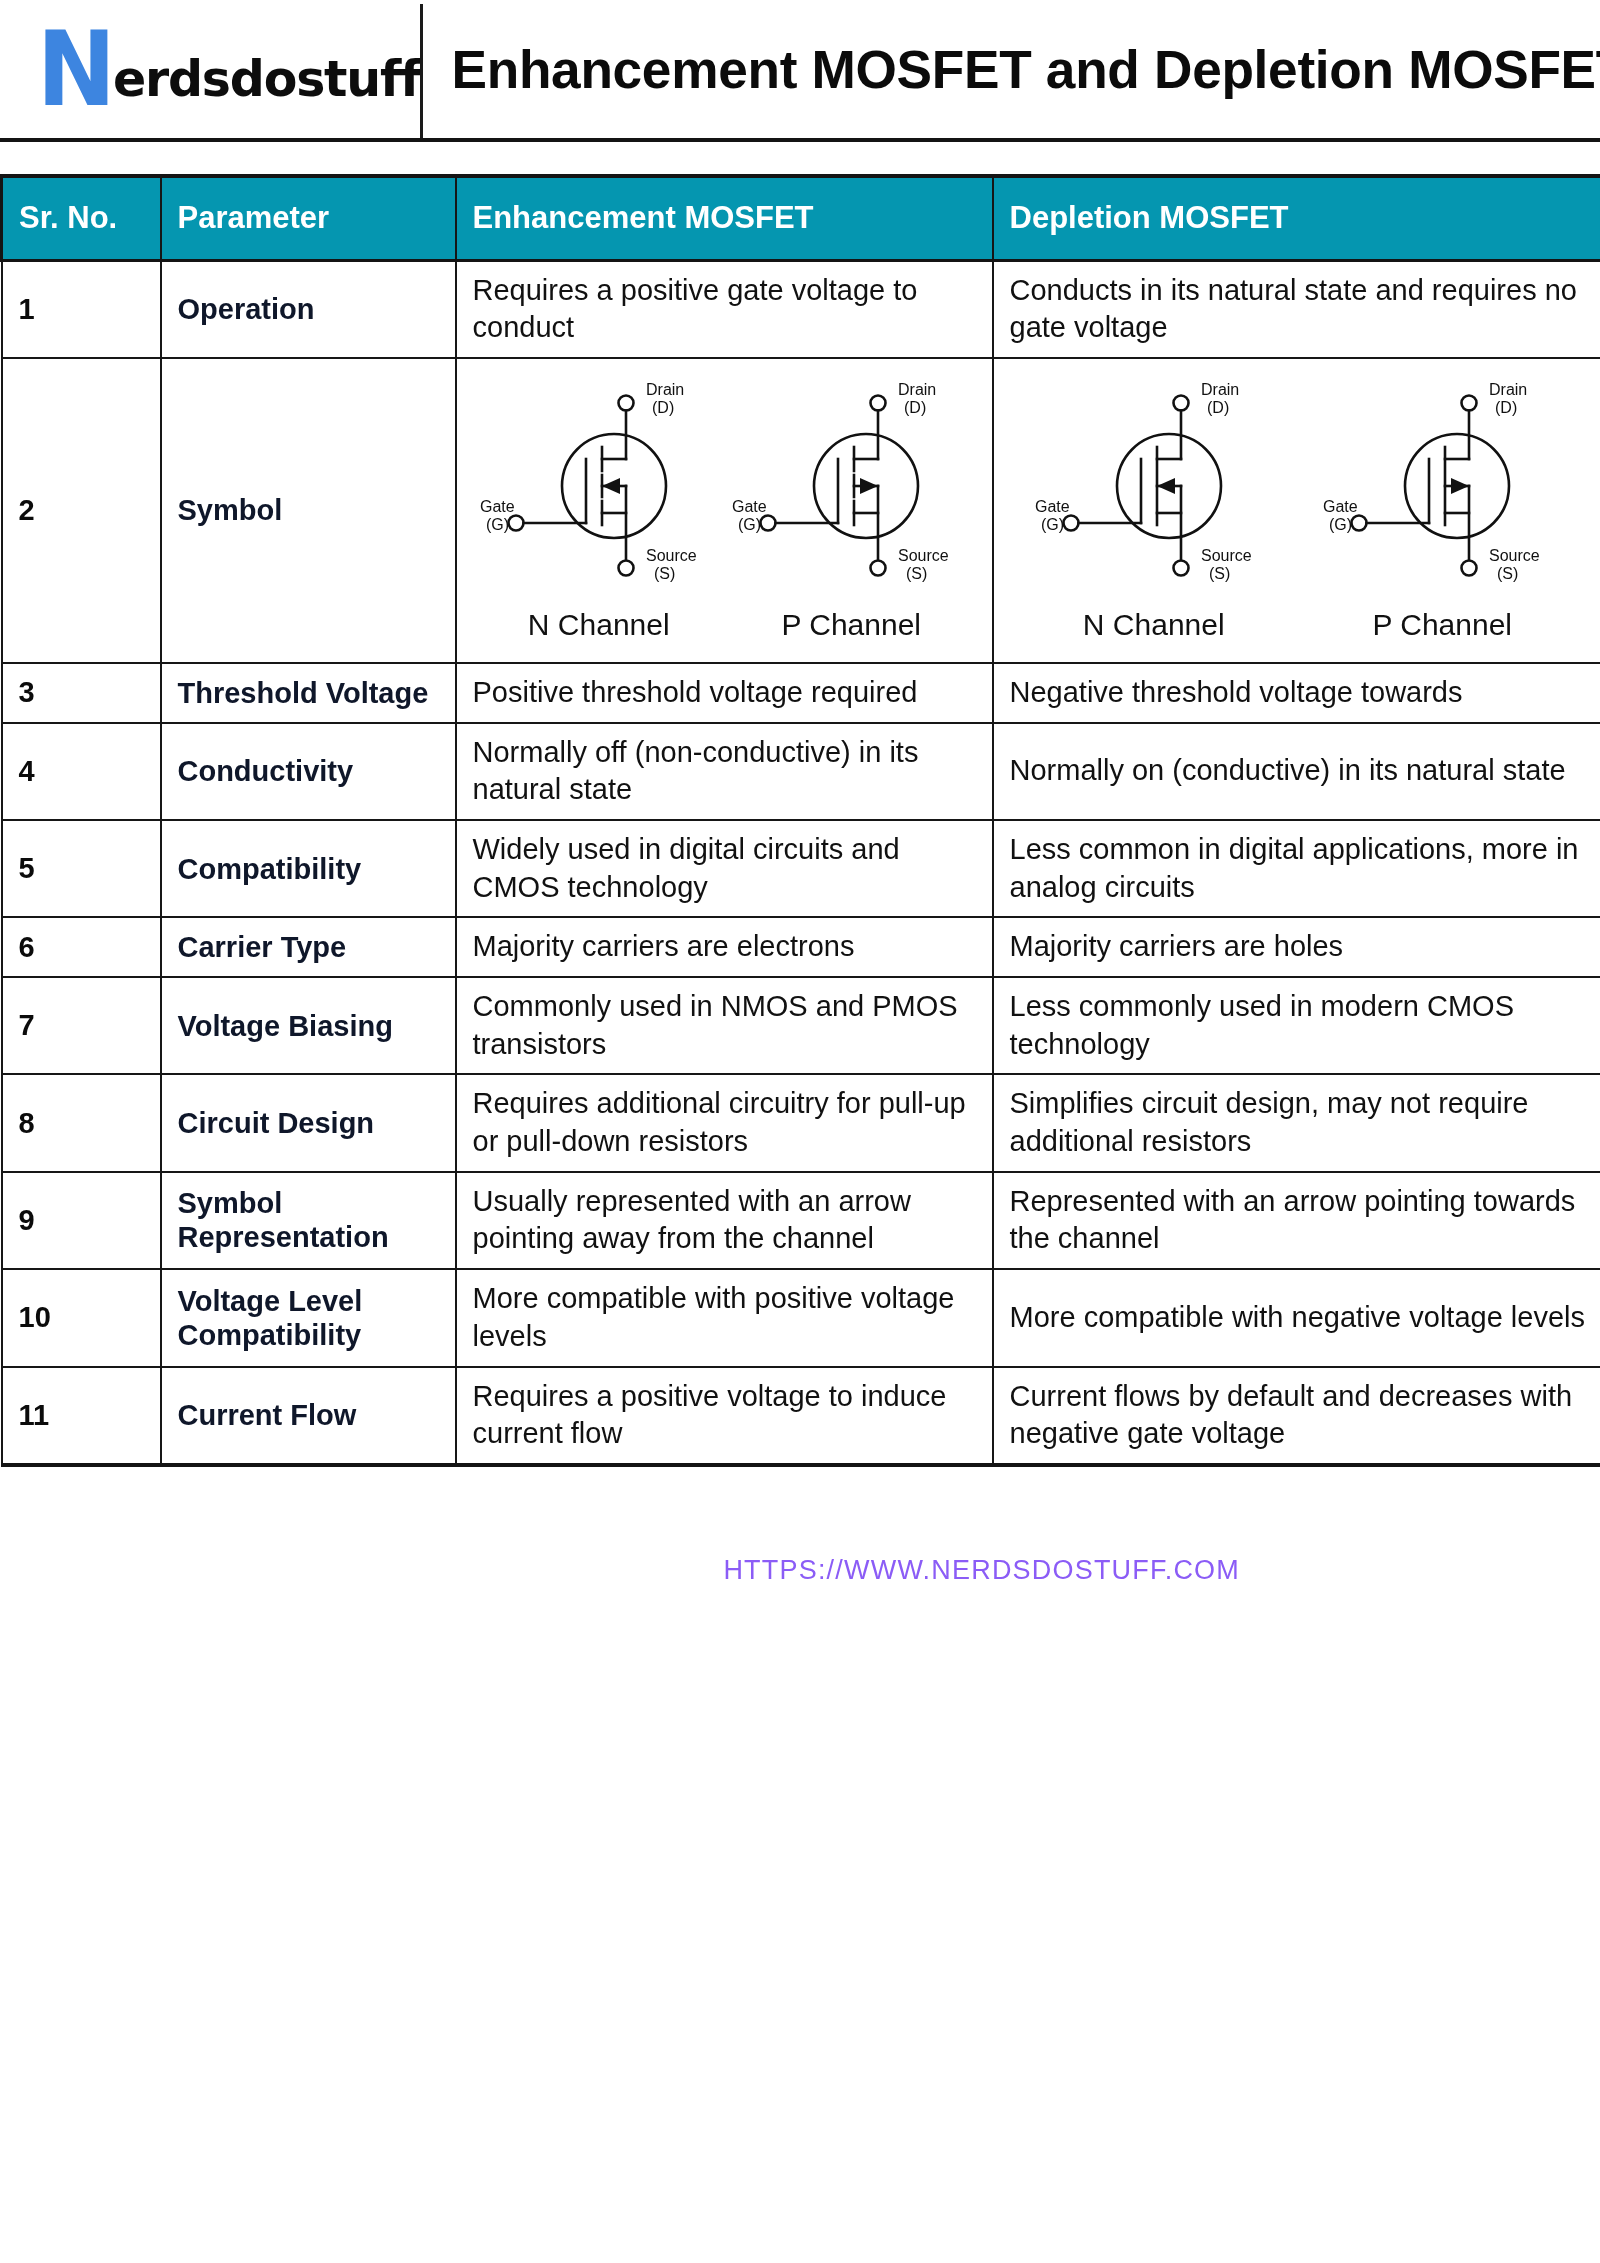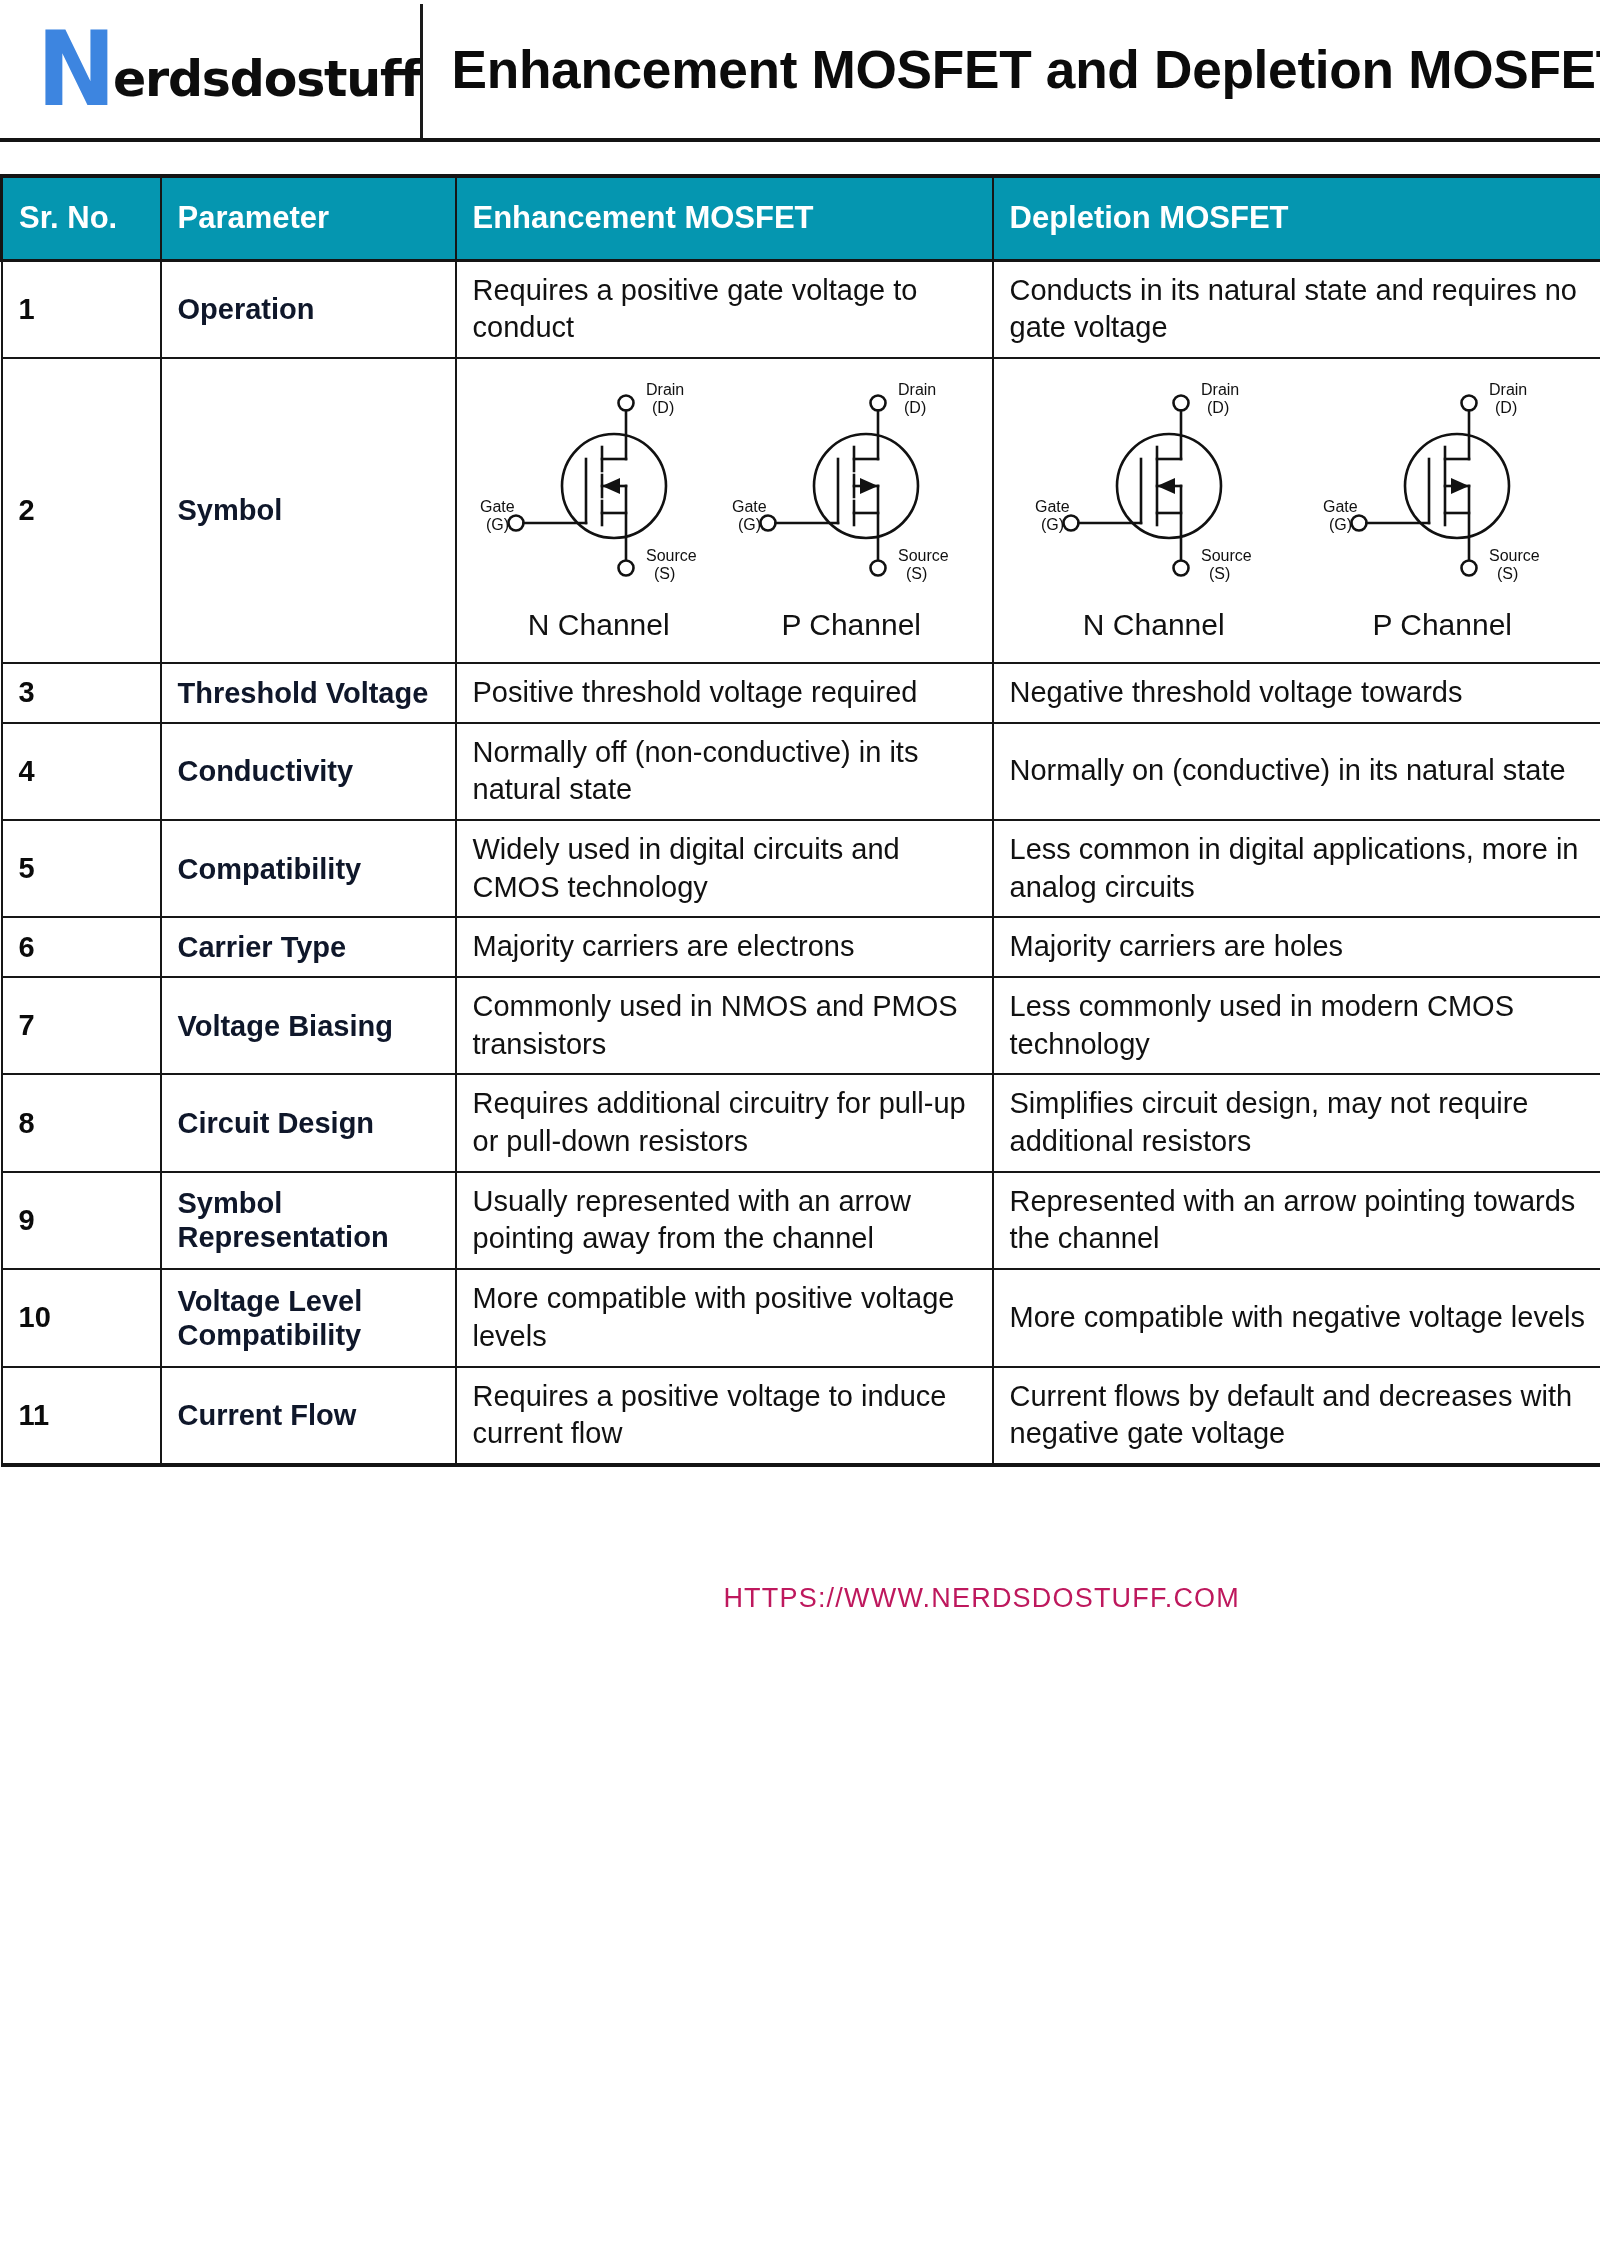--- a/index.html
+++ b/index.html
@@ -163,24 +163,24 @@
     text-align: center;
     font-size: 30px;
     color: #111111;
   }
 
   
   .footer {
     width: 1280px;
     text-align: right;
     padding-right: 40px;
-    padding-top: 116px;
+    padding-top: 88px;
     font-size: 27px;
     letter-spacing: 1.2px;
-    color: #be185d;
+    color: #8b5cf6;
     font-family: "Liberation Sans", sans-serif;
   }
 </style>
 </head>
 <body>
 
 <div class="header">
   <div class="logo-box">
     <div class="logo">
       <span class="logo-n">N</span>

